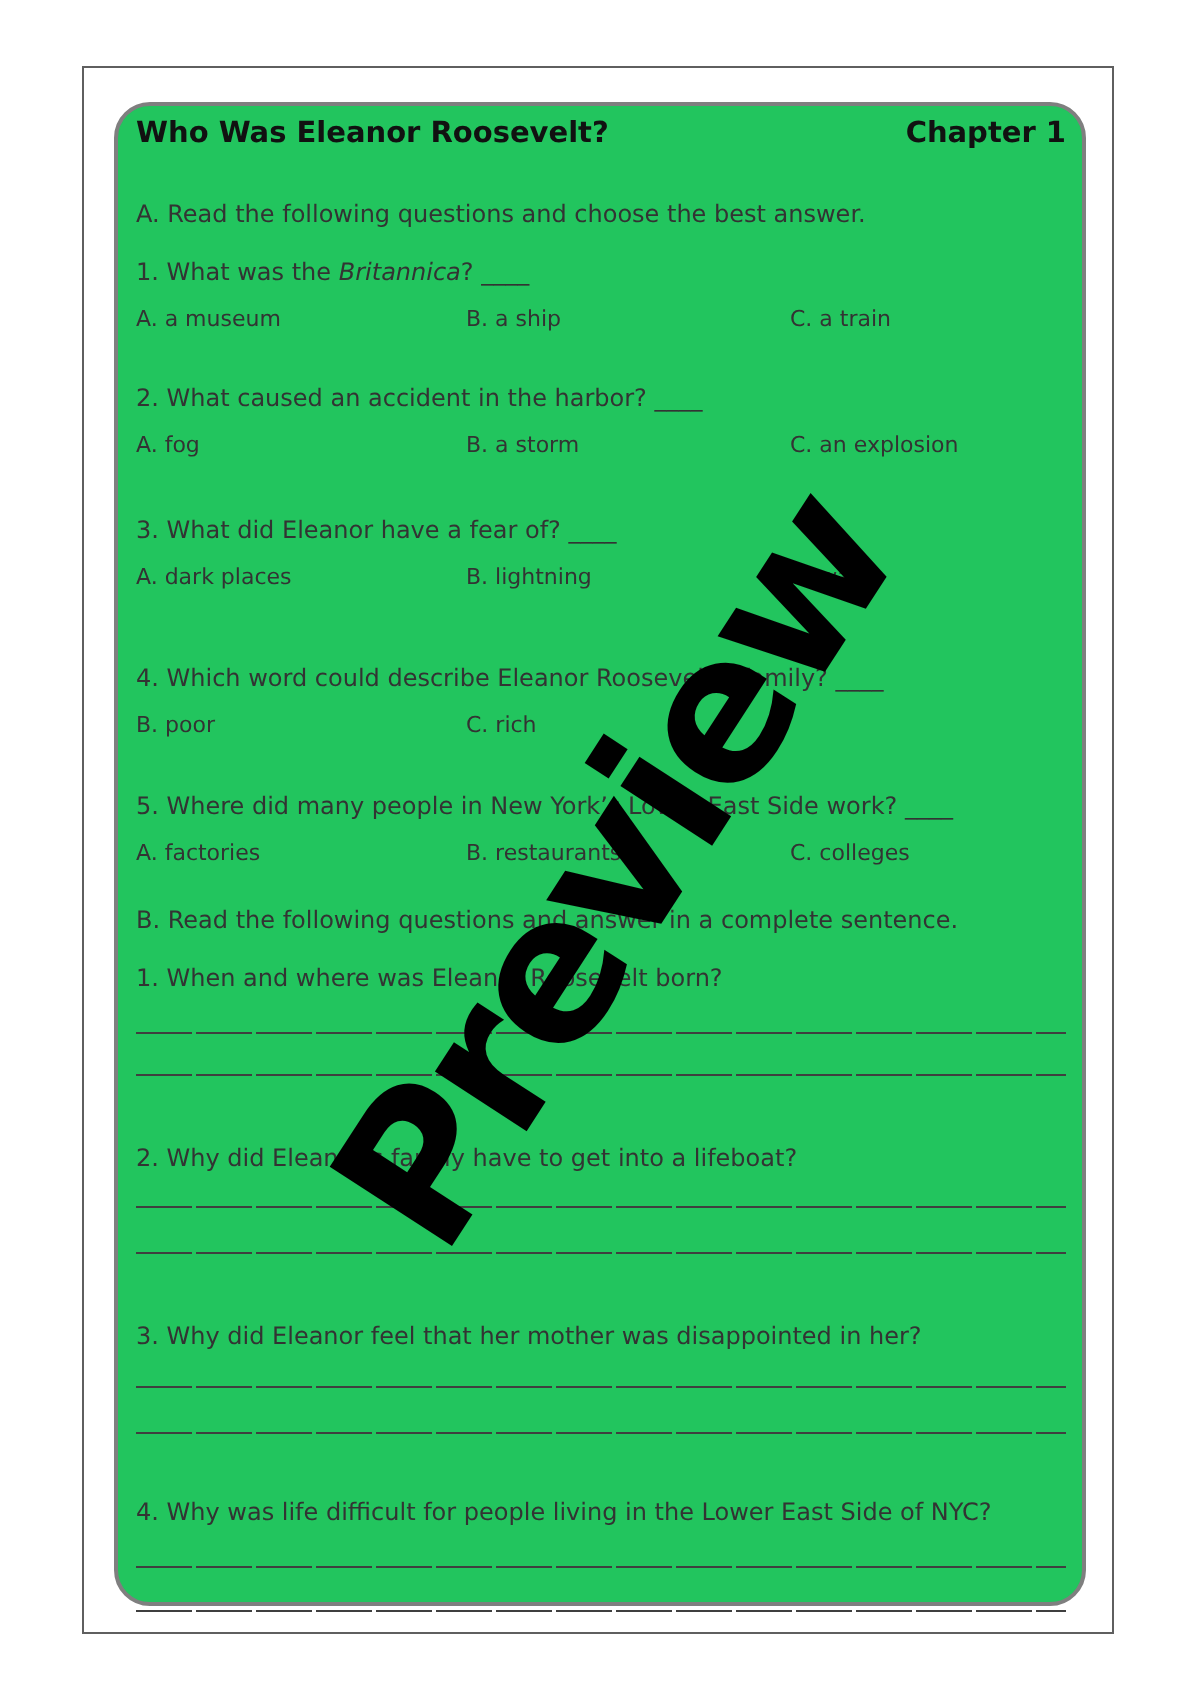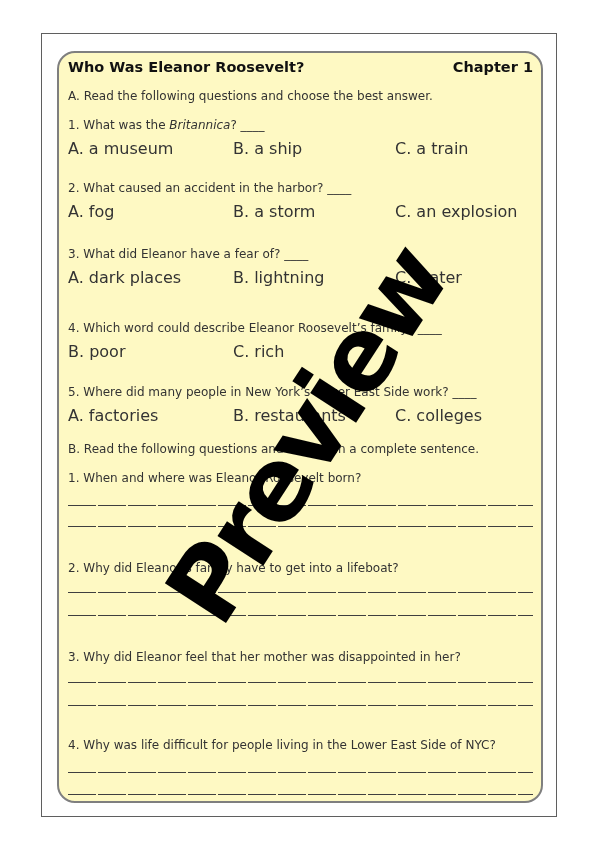--- a/index.html
+++ b/index.html
@@ -9,32 +9,32 @@
     font-family:"DejaVu Sans","Liberation Sans",sans-serif;
     color:#333333;
   }
   .outer-border{
     position:absolute;left:41px;top:33px;width:516px;height:784px;
     border:1.5px solid #5f5f5f;box-sizing:border-box;background:#ffffff;
   }
   .card{
     position:absolute;left:15px;top:17px;width:486px;height:752px;
     border:2px solid #7f7f7f;border-radius:18px;box-sizing:border-box;
-    background:#fef9c3;
+    background:#22c55e;
     padding:5px 8px 0 9px;
   }
   .title-row{
     display:flex;justify-content:space-between;align-items:baseline;
     font-weight:bold;font-size:14.5px;line-height:19px;color:#111111;
     white-space:nowrap;
   }
   .tline{font-size:12px;line-height:17px;white-space:nowrap;}
   .opts{
     display:grid;grid-template-columns:165px 162px 1fr;
-    font-size:16px;line-height:17px;white-space:nowrap;margin-top:6px;
+    font-size:11px;line-height:17px;white-space:nowrap;margin-top:6px;
   }
   .ansline{
     height:2px;width:465px;
     background-image:repeating-linear-gradient(90deg,#3f3f3f 0 28px,rgba(0,0,0,0) 28px 30px);
     background-repeat:repeat-x;background-size:30px 1.4px;background-position:0 bottom;
   }
   .watermark{
     position:absolute;left:307px;top:435px;z-index:9;
     transform:translate(-50%,-50%) rotate(-57deg);
     font-size:100px;font-weight:bold;letter-spacing:-4px;
@@ -46,21 +46,21 @@
 <body>
 
 <div class="outer-border">
   <div class="card">
 
     <div class="title-row">
       <span>Who Was Eleanor Roosevelt?</span>
       <span>Chapter 1</span>
     </div>
 
-    <div class="tline" style="margin-top:11px">A. Read the following questions and choose the best answer.</div>
+    <div class="tline" style="margin-top:22px">A. Read the following questions and choose the best answer.</div>
 
     <div class="tline" style="margin-top:12px"><span>1. What was the </span><i>Britannica</i><span>? ____</span></div>
     <div class="opts">
       <span>A. a museum</span>
       <span>B. a ship</span>
       <span>C. a train</span>
     </div>
 
     <div class="tline" style="margin-top:23px"><span>2. What caused an accident in the harbor? ____</span><i></i><span></span></div>
     <div class="opts">

